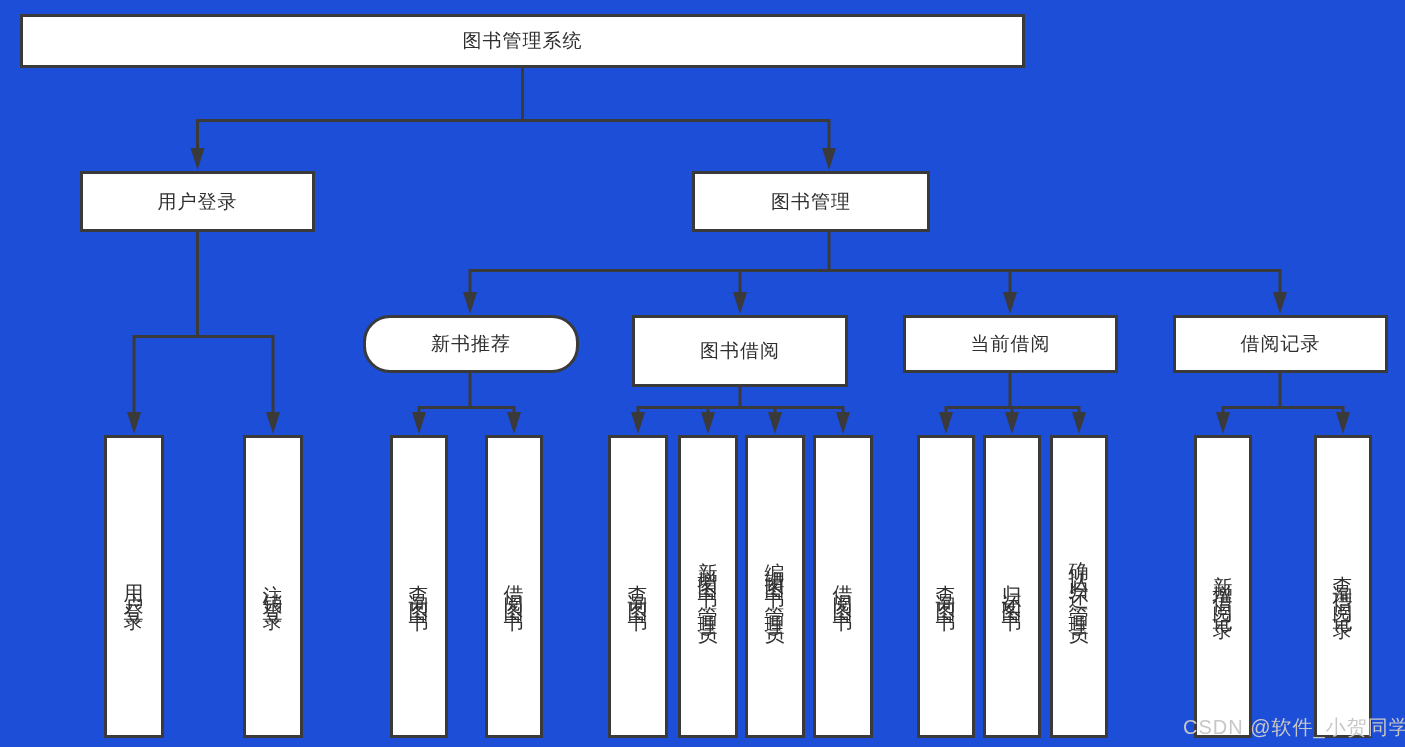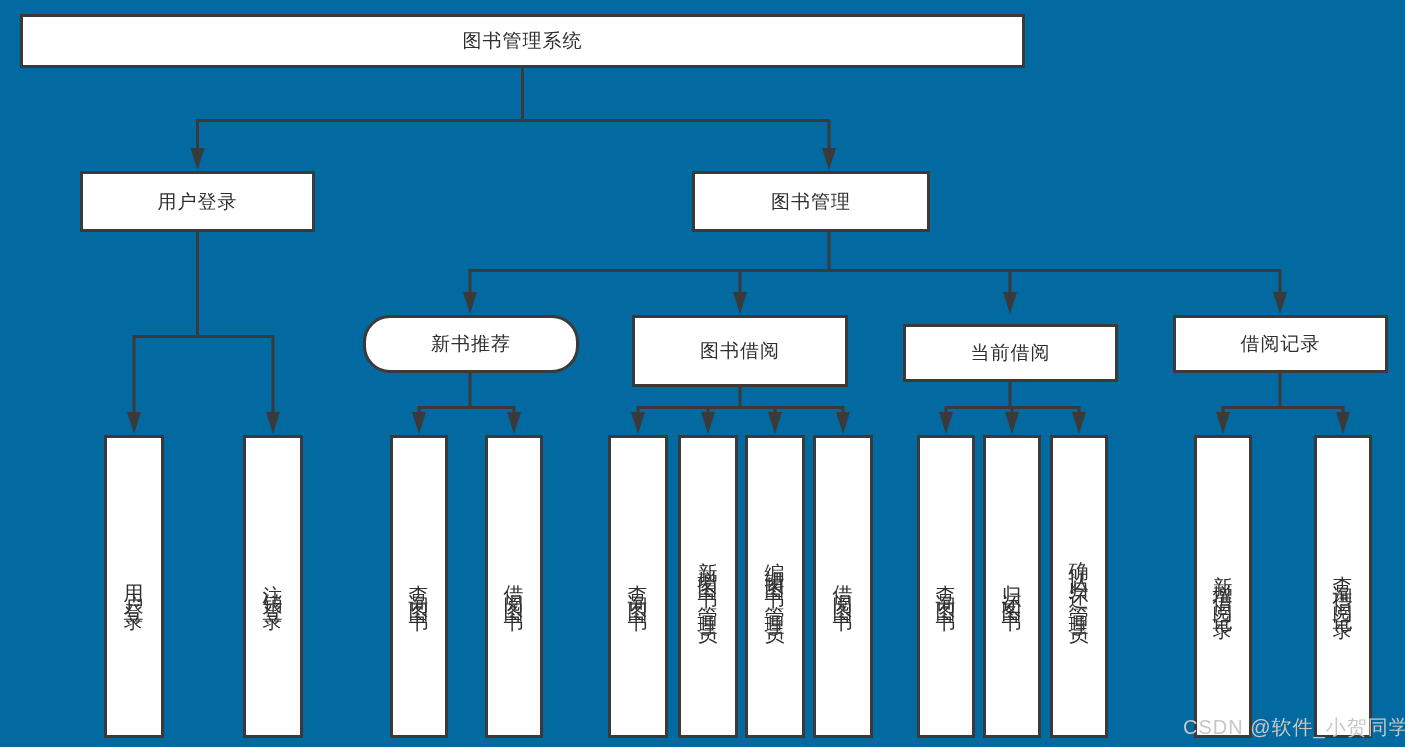--- a/index.html
+++ b/index.html
@@ -1,19 +1,19 @@
 <!DOCTYPE html>
 <html><head>
 <meta charset="utf-8">
 <style>
   html,body{margin:0;padding:0;background:#ffffff;}
   #stage{
     position:relative;
     width:1405px;height:747px;
-    background:#0369a1;
+    background:#1d4ed8;
     font-family:"Liberation Sans","DejaVu Sans",sans-serif;
     overflow:hidden;
   }
   .node{
     position:absolute;
     box-sizing:border-box;
     border:3px solid #3a3a3a;
     background:#ffffff;
     color:#2f2f2f;
     display:flex;
@@ -109,21 +109,21 @@
     </g>
   </svg>
 
   <div class="node" style="left:20px;top:14px;width:1005px;height:54px;">图书管理系统</div>
 
   <div class="node" style="left:80px;top:171px;width:235px;height:61px;">用户登录</div>
   <div class="node" style="left:692px;top:171px;width:238px;height:61px;">图书管理</div>
 
   <div class="node" style="left:363px;top:315px;width:216px;height:58px;border-radius:27px;">新书推荐</div>
   <div class="node" style="left:632px;top:315px;width:216px;height:72px;">图书借阅</div>
-  <div class="node" style="left:903px;top:324px;width:215px;height:58px;">当前借阅</div>
+  <div class="node" style="left:903px;top:315px;width:215px;height:58px;">当前借阅</div>
   <div class="node" style="left:1173px;top:315px;width:215px;height:58px;">借阅记录</div>
 
   <div class="vnode" style="left:104px;top:435px;width:60px;height:303px;">用户登录</div>
   <div class="vnode" style="left:243px;top:435px;width:60px;height:303px;">注销登录</div>
 
   <div class="vnode" style="left:390px;top:435px;width:58px;height:303px;">查询图书</div>
   <div class="vnode" style="left:485px;top:435px;width:58px;height:303px;">借阅图书</div>
 
   <div class="vnode" style="left:608px;top:435px;width:60px;height:303px;">查询图书</div>
   <div class="vnode" style="left:678px;top:435px;width:60px;height:303px;">新增图书（管理员）</div>

